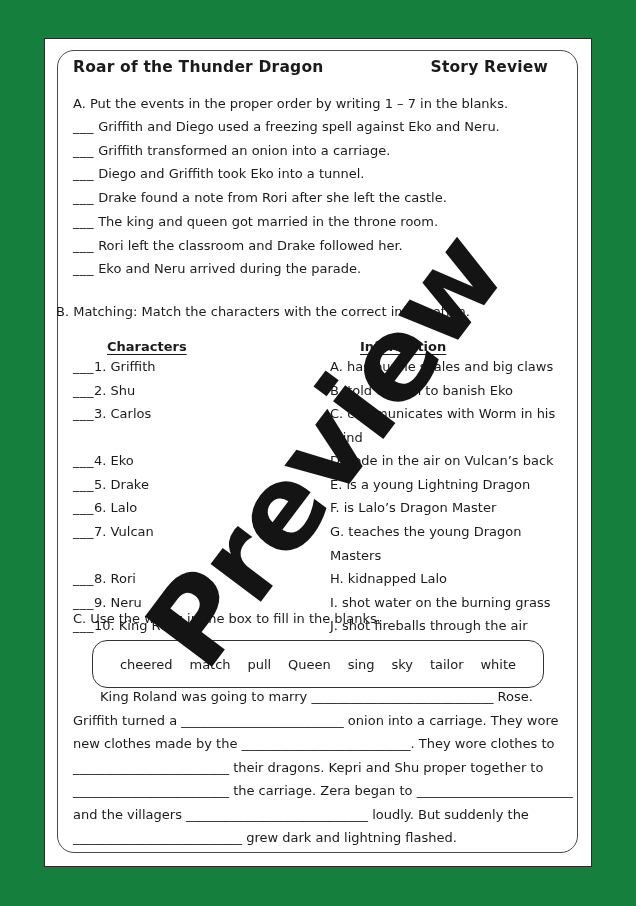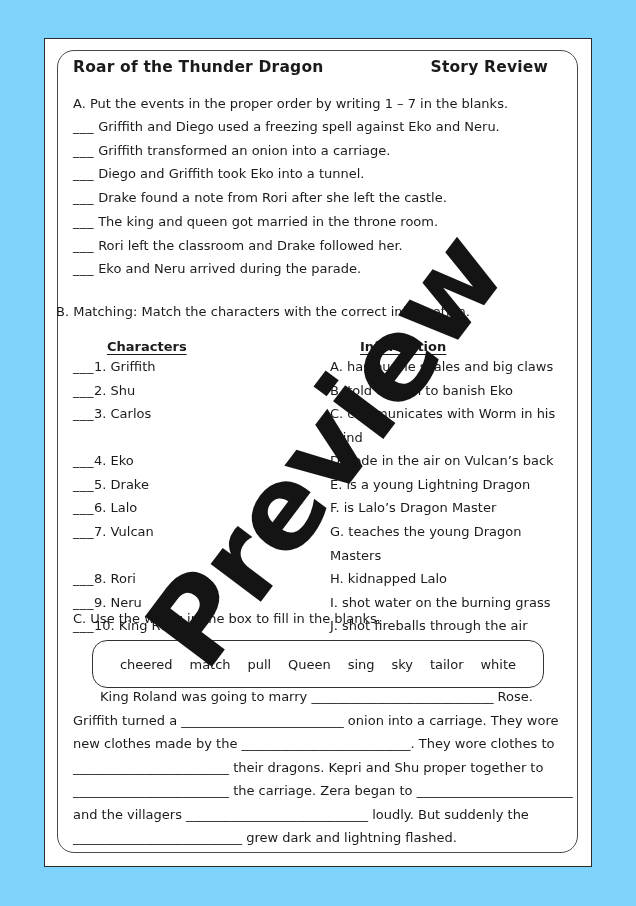--- a/index.html
+++ b/index.html
@@ -3,21 +3,21 @@
 <meta charset="utf-8">
 <style>
   * { margin: 0; padding: 0; box-sizing: border-box; }
   html, body { background: #ffffff; }
   body {
     width: 636px; height: 906px;
     font-family: "DejaVu Sans", sans-serif;
     color: #1b1b1b;
     overflow: hidden;
   }
-  .canvas { position: relative; width: 636px; height: 906px; background: #7dd3fc; }
+  .canvas { position: relative; width: 636px; height: 906px; background: #15803d; }
 
   .page-border {
     position: absolute; left: 44px; top: 38px; width: 548px; height: 829px;
     border: 1.5px solid #2a2a2a; background: #fff;
   }
   .sheet {
     position: absolute; left: 57px; top: 50px; width: 521px; height: 803px;
     border: 1.6px solid #4a4a4a; border-radius: 17px; background: #fff;
   }
 

